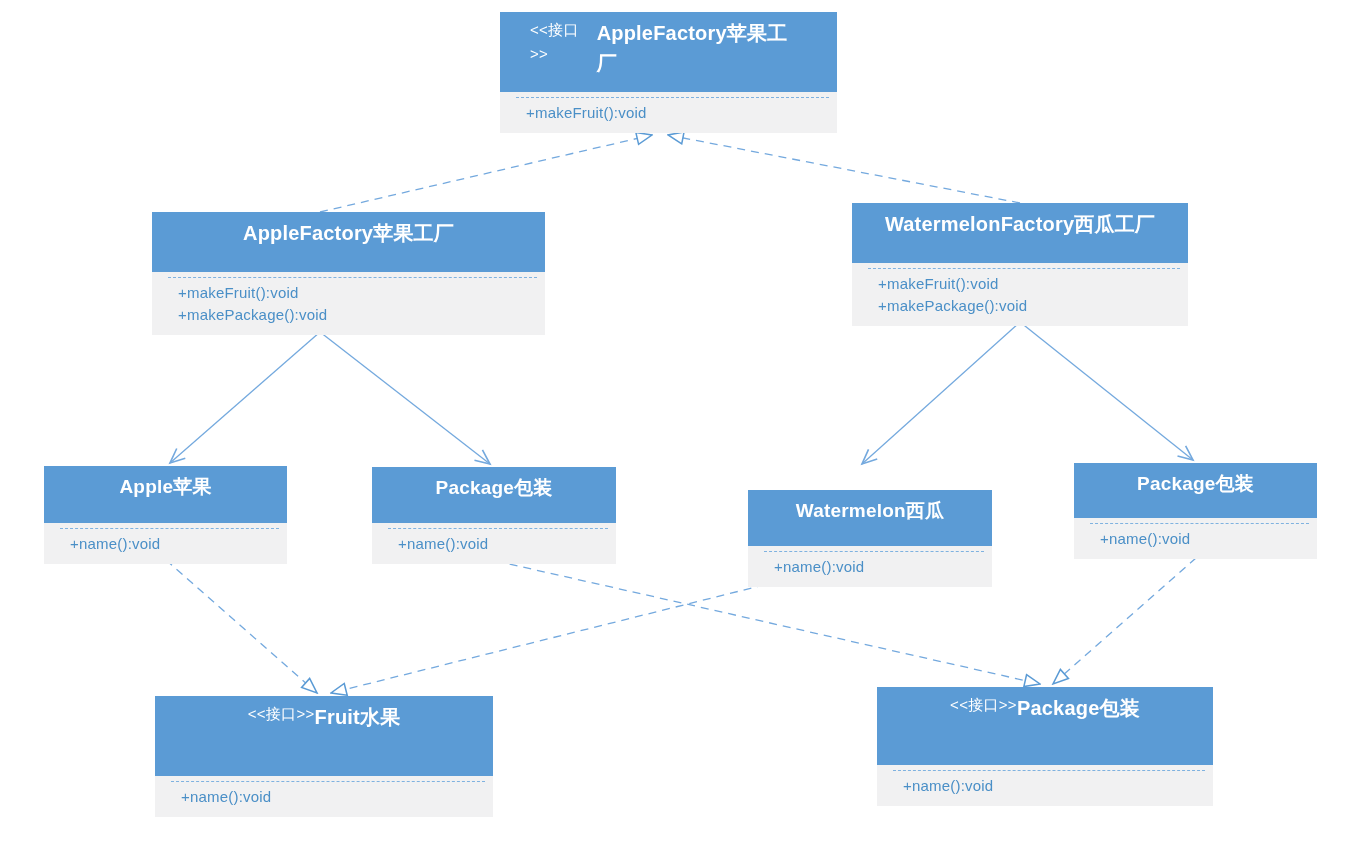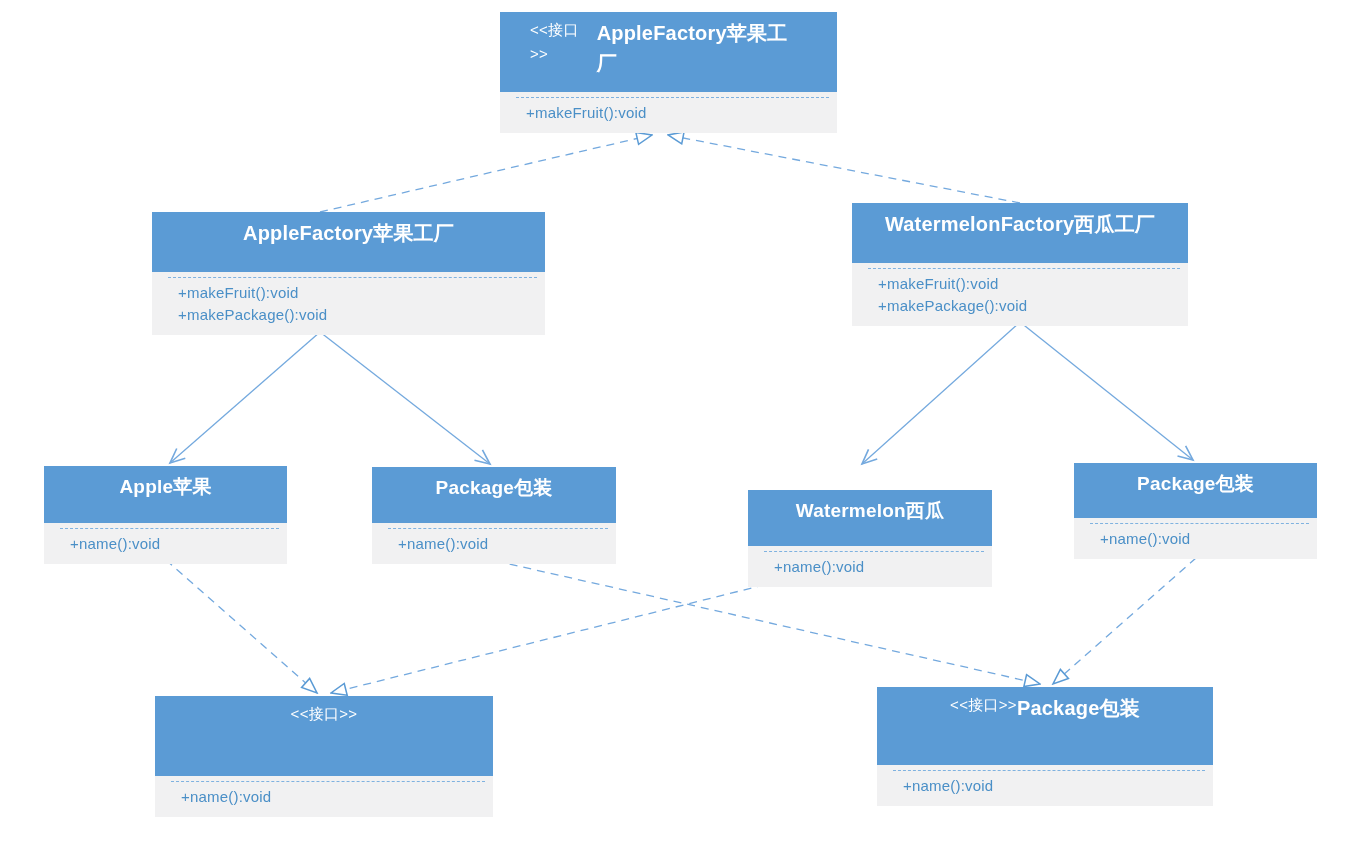--- a/index.html
+++ b/index.html
@@ -113,20 +113,21 @@
     </div>
     <div class="box-body">
       <div class="sep"></div>
       <div class="method">+name():void</div>
     </div>
   </div>
 
   <div class="uml-box" style="left:155px;top:696px;width:338px;">
     <div class="box-header" style="height:80px;">
       <div class="stereotype">&lt;&lt;接口&gt;&gt;</div>
+      <div class="class-name">Fruit水果</div>
     </div>
     <div class="box-body">
       <div class="sep"></div>
       <div class="method">+name():void</div>
     </div>
   </div>
 
   <div class="uml-box" style="left:877px;top:687px;width:336px;">
     <div class="box-header" style="height:78px;">
       <div class="stereotype">&lt;&lt;接口&gt;&gt;</div>

